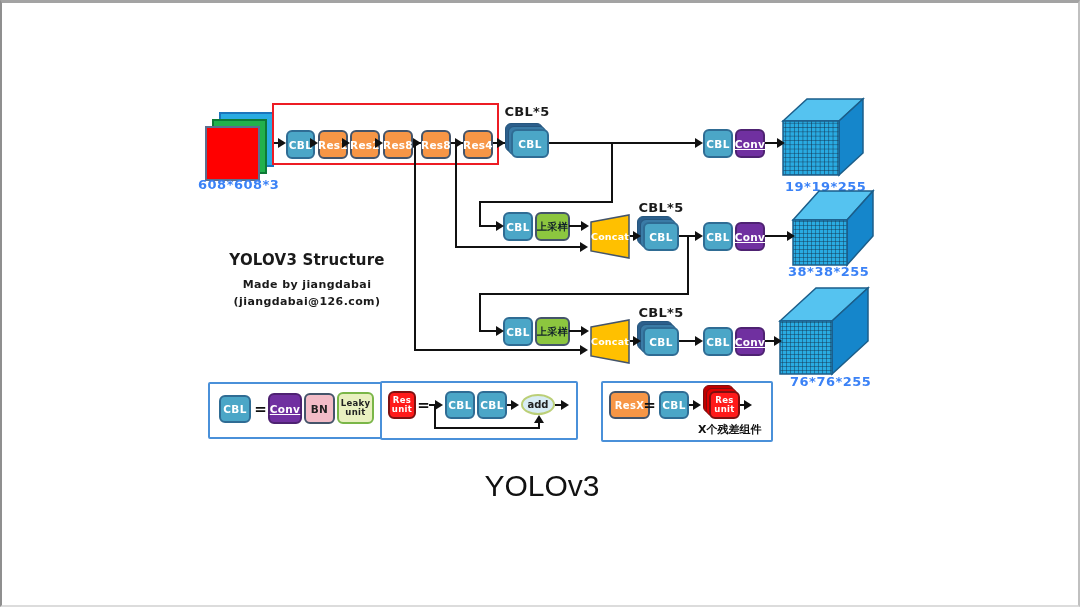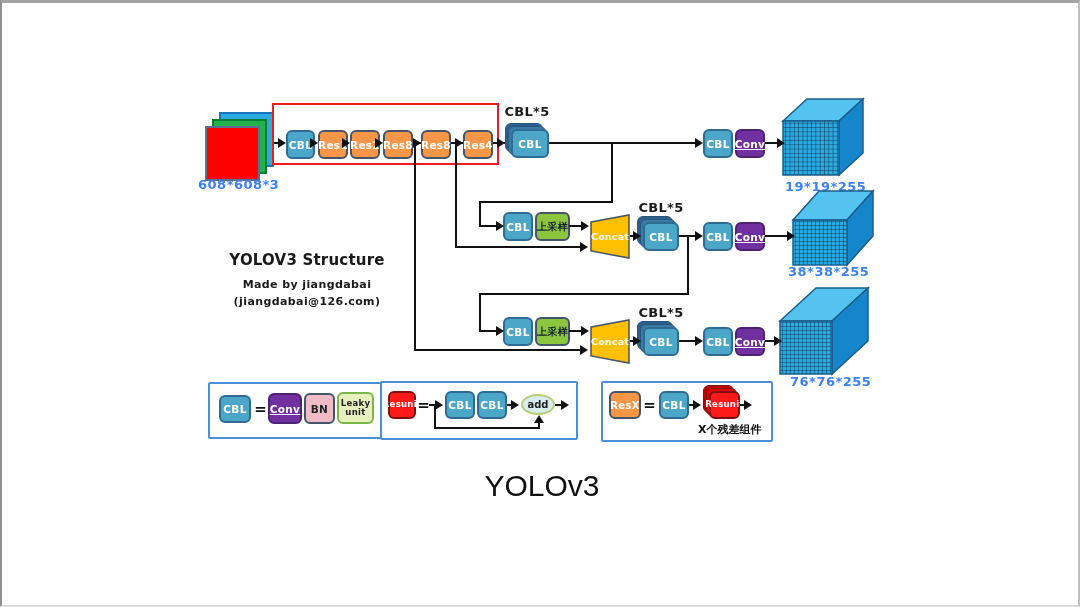--- a/index.html
+++ b/index.html
@@ -11,21 +11,21 @@
          border-bottom:2px solid #222;padding-bottom:4px;letter-spacing:.3px;}
   
   .b{position:absolute;display:flex;align-items:center;justify-content:center;border-radius:6px;
      border:2px solid #44546a;font:bold 10.5px "DejaVu Sans",sans-serif;color:#fff;letter-spacing:.3px;box-sizing:border-box;text-align:center;}
   .cbl{background:var(--cbl_fill);border-color:var(--cbl_border);}
   .res{background:var(--res_fill);border-color:var(--res_border);}
   .conv{background:var(--conv_fill);border-color:var(--conv_border);text-decoration:underline;}
   .up{background:var(--up_fill);border-color:var(--res_border);color:#10202a;font-size:10px;}
   .bn{background:var(--bn_fill);border-color:var(--res_border);color:#222;text-align:center;}
   .leaky{background:var(--leaky_fill);border-color:var(--leaky_border);color:#222;font-size:8.5px;line-height:1.08;flex-direction:column;}
-  .runit{background:var(--runit_fill);border-color:var(--runit_border);font-size:8.5px;line-height:1.08;flex-direction:row;}
+  .runit{background:var(--runit_fill);border-color:var(--runit_border);font-size:8.5px;line-height:1.08;flex-direction:column;}
   .addE{position:absolute;display:flex;align-items:center;justify-content:center;border-radius:50%;
         background:var(--add_fill);border:2px solid var(--add_border);color:#222;font:bold 10px "DejaVu Sans",sans-serif;box-sizing:border-box;}
   .stackL{position:absolute;border-radius:6px;border:1.5px solid #26567e;box-sizing:border-box;}
   .dim{position:absolute;font:bold 13px "DejaVu Sans",sans-serif;color:#3b82f6;letter-spacing:.5px;}
   .cbl5lab{position:absolute;font:bold 13px "DejaVu Sans",sans-serif;color:#1a1a1a;width:50px;text-align:center;letter-spacing:.3px;}
   .dnbox{position:absolute;left:270px;top:100px;width:227px;height:62px;border:2px solid var(--darknet_border);box-sizing:border-box;}
   .dntitle{position:absolute;left:270px;top:105px;width:227px;text-align:center;font:bold 12px "DejaVu Sans",sans-serif;color:var(--darknet_border);letter-spacing:.3px;}
   .lnn{position:absolute;background:#111;}
   .ah-r{position:absolute;width:0;height:0;border-top:5px solid transparent;border-bottom:5px solid transparent;border-left:8px solid #111;}
   .ah-u{position:absolute;width:0;height:0;border-left:5px solid transparent;border-right:5px solid transparent;border-bottom:8px solid #111;}
@@ -151,21 +151,21 @@
   <div class="b runit" style="left:386px;top:388px;width:28px;height:28px;">
     <span>Res</span>
     <span>unit</span>
   </div>
   <div class="eq" style="left:415px;top:388px;width:13px;height:28px;">=</div>
   <div class="b cbl" style="left:443px;top:388px;width:30px;height:28px;">CBL</div>
   <div class="b cbl" style="left:475px;top:388px;width:30px;height:28px;">CBL</div>
   <div class="addE" style="left:519px;top:391px;width:34px;height:21px;">add</div>
 
   <div class="legbox" style="left:599px;top:378px;width:172px;height:61px;"></div>
-  <div class="b res" style="left:607px;top:388px;width:32px;height:28px;font-size:10px;">ResX</div>
+  <div class="b res" style="left:607px;top:388px;width:41px;height:28px;font-size:10px;">ResX</div>
   <div class="eq" style="left:641px;top:388px;width:13px;height:28px;">=</div>
   <div class="b cbl" style="left:657px;top:388px;width:30px;height:28px;">CBL</div>
   <div class="stackL" style="left:701px;top:382px;width:31px;height:28px;background:#c00000;border-color:#7f1010;"></div>
   <div class="stackL" style="left:704px;top:385px;width:31px;height:28px;background:#e00000;border-color:#7f1010;"></div>
   <div class="b runit" style="left:707px;top:388px;width:31px;height:28px;">
     <span>Res</span>
     <span>unit</span>
   </div>
   <div class="note" style="left:696px;top:419px;">X个残差组件</div>
 

